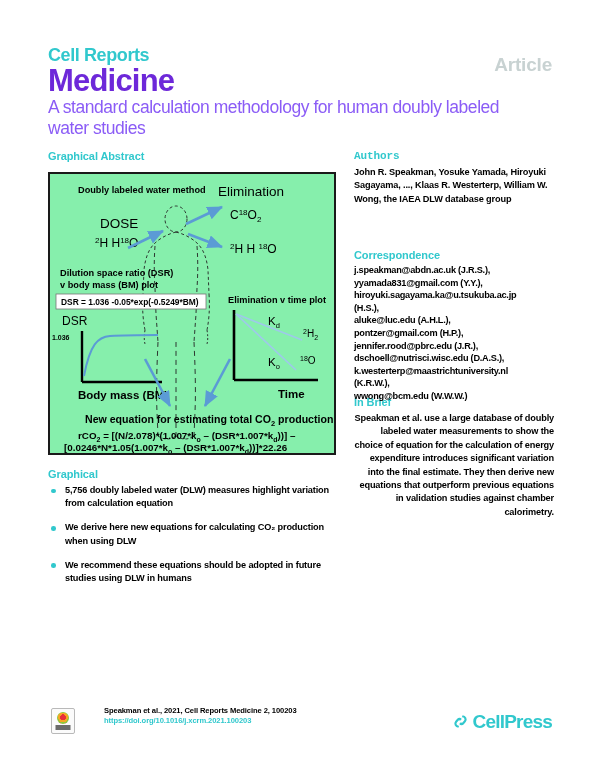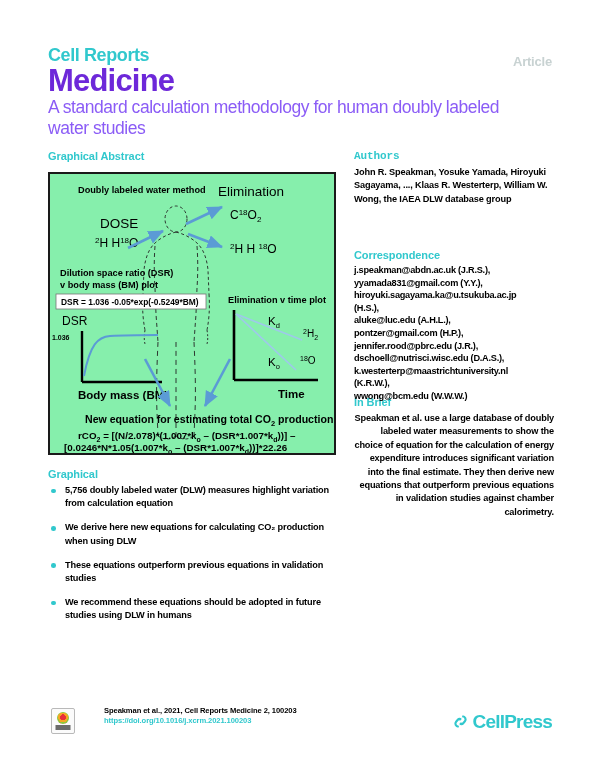--- a/index.html
+++ b/index.html
@@ -40,21 +40,21 @@
     font-weight: bold;
     color: #6d28d9;
     letter-spacing: -0.8px;
     line-height: 31px;
     margin-top: 1px;
   }
   .article-tag {
     position: absolute;
     right: 0;
     top: 8px;
-    font-size: 13px;
+    font-size: 19px;
     font-weight: bold;
     color: #c8d2d2;
     letter-spacing: -0.2px;
   }
 
   
   .doc-title {
     position: absolute;
     left: 48px;
     top: 97px;
@@ -266,24 +266,20 @@
     <div class="hl-item">
       <span class="hl-bullet"></span>
       <span>5,756 doubly labeled water (DLW) measures highlight variation from calculation equation</span>
     </div>
     <div class="hl-item">
       <span class="hl-bullet"></span>
       <span>We derive here new equations for calculating CO₂ production when using DLW</span>
     </div>
     <div class="hl-item">
       <span class="hl-bullet"></span>
-      <span>These equations outperform previous equations in validation studies</span>
-    </div>
-    <div class="hl-item">
-      <span class="hl-bullet"></span>
       <span>We recommend these equations should be adopted in future studies using DLW in humans</span>
     </div>
   </div>
 
   <div class="rcol body-text" id="authors-block">John R. Speakman, Yosuke Yamada, Hiroyuki Sagayama, ..., Klaas R. Westerterp, William W. Wong, the IAEA DLW database group</div>
 
   <div class="rcol" id="corr-block">
     <div class="corr-line">j.speakman@abdn.ac.uk (J.R.S.),</div>
     <div class="corr-line">yyamada831@gmail.com (Y.Y.),</div>
     <div class="corr-line">hiroyuki.sagayama.ka@u.tsukuba.ac.jp</div>

